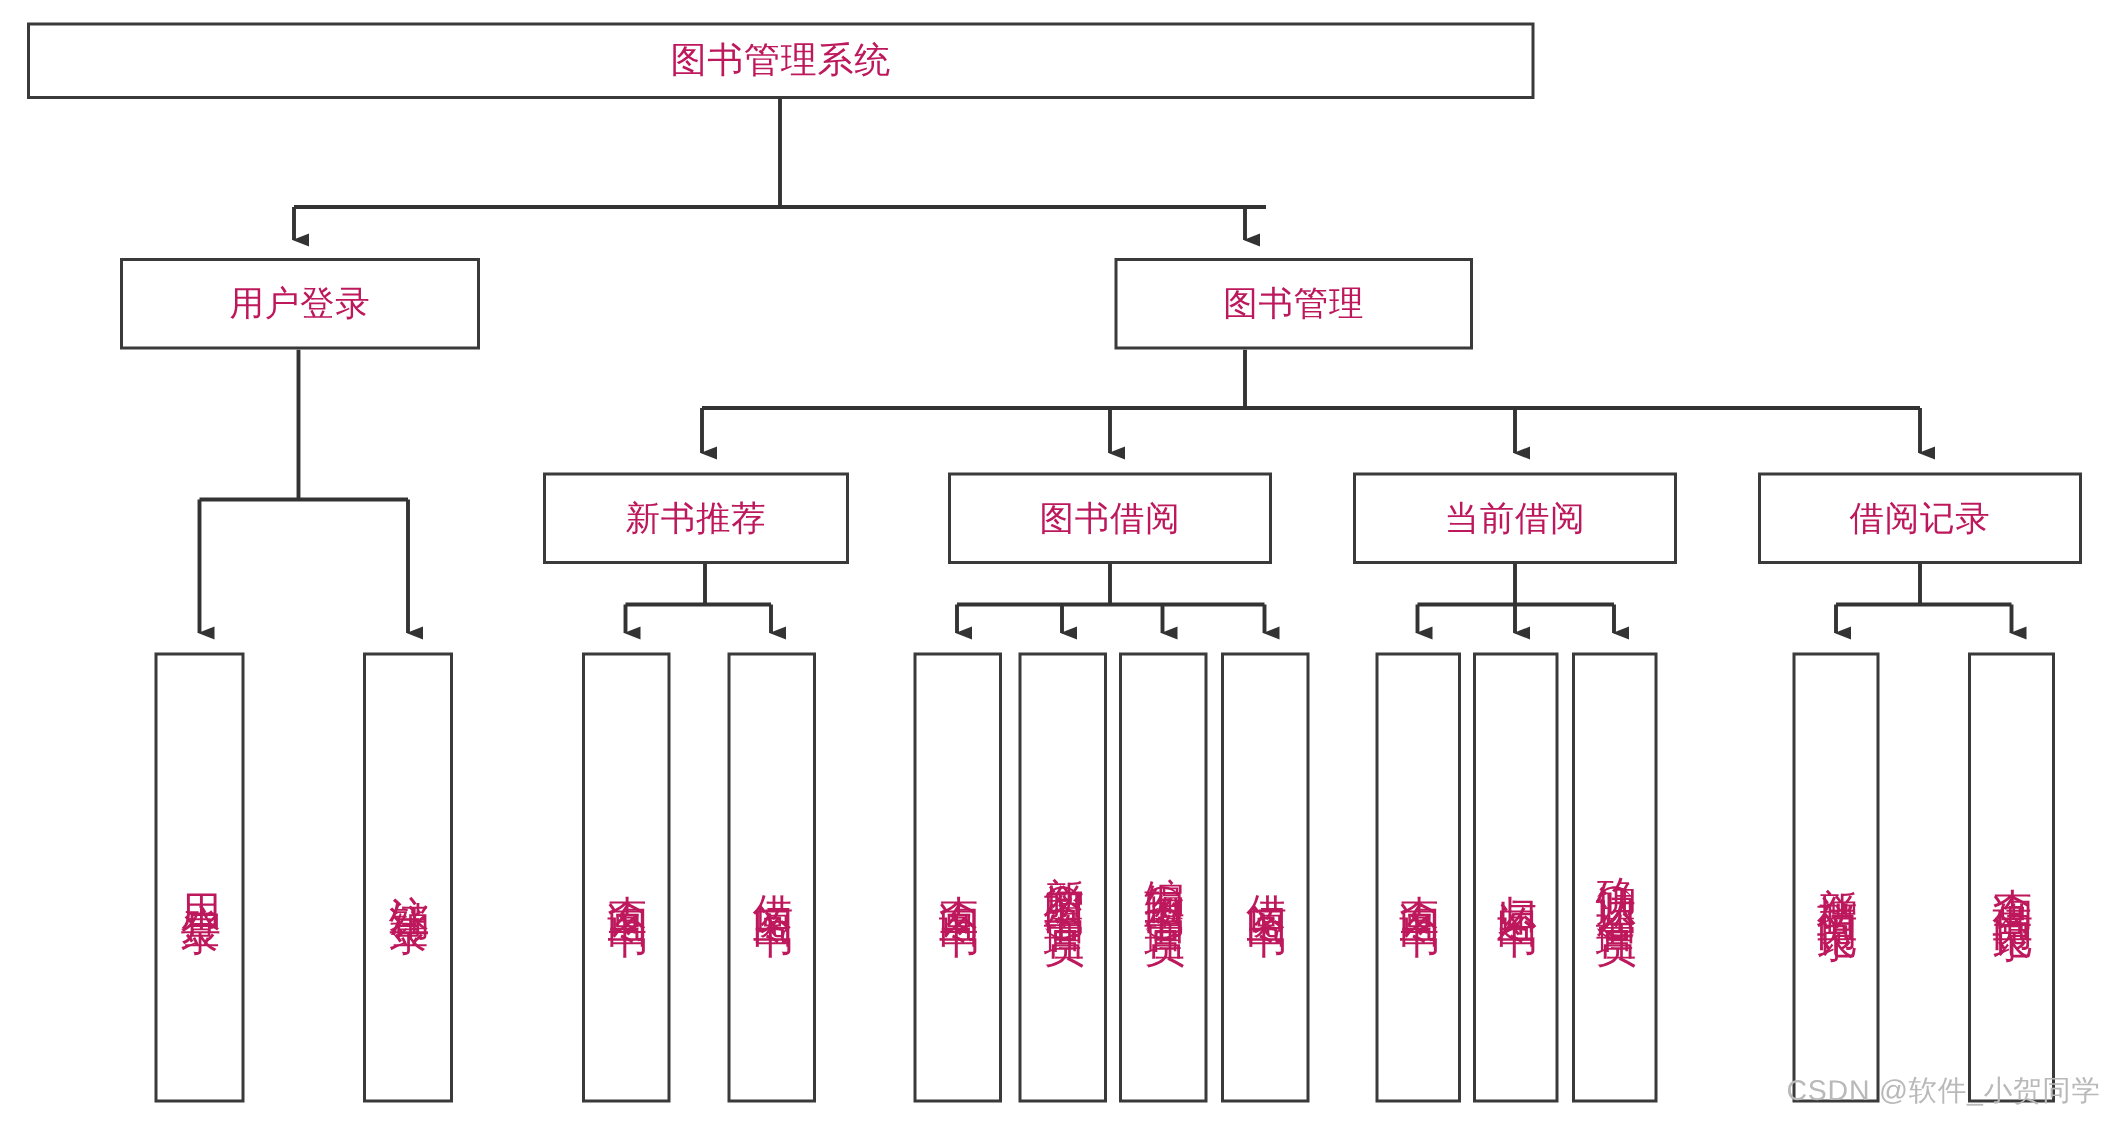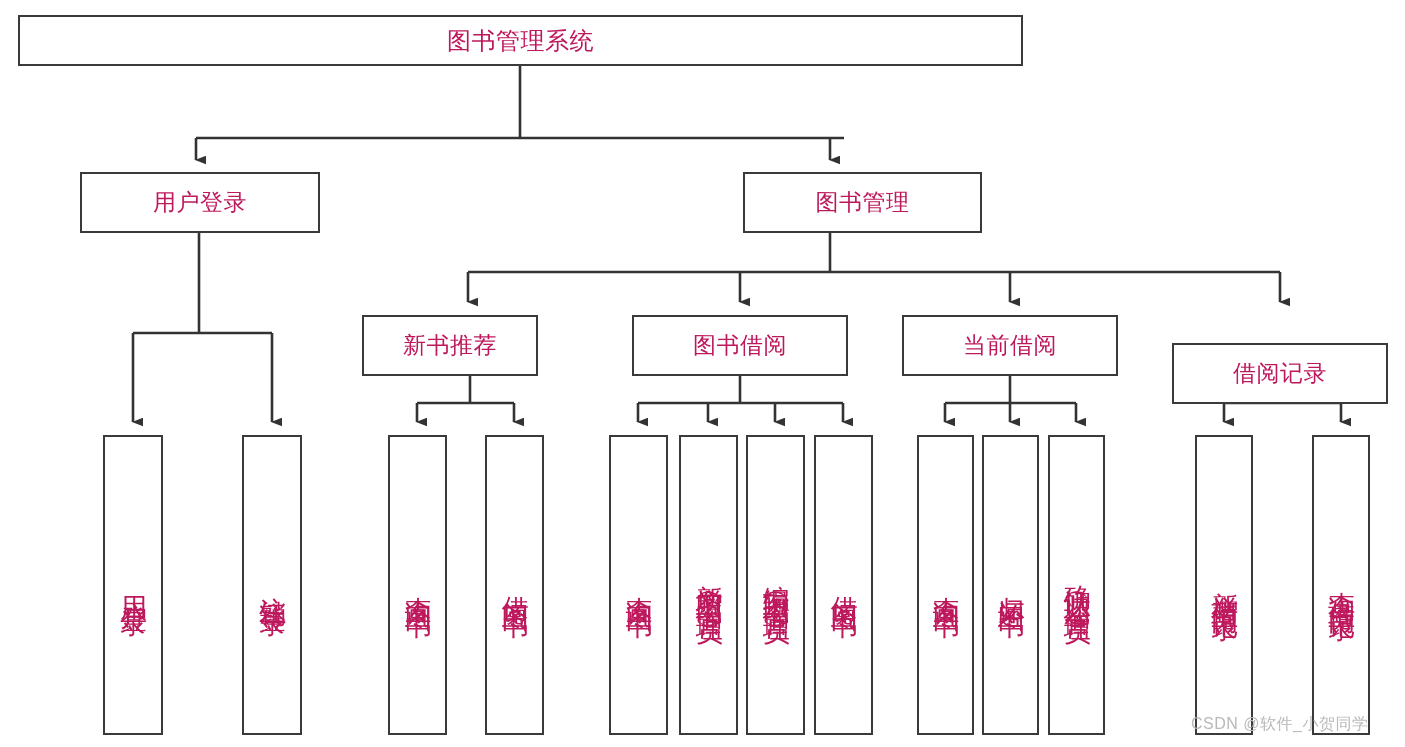--- a/index.html
+++ b/index.html
@@ -60,21 +60,21 @@
     text-orientation: upright;
     font-size: 27px;
     line-height: 1.02;
     letter-spacing: 5px;
     max-height: 290px;
     text-align: center;
   }
   .watermark {
     position: absolute;
     color: #b9b9b9;
-    font-size: 16px;
+    font-size: 19px;
     white-space: nowrap;
     letter-spacing: 0.5px;
   }
 </style>
 </head>
 <body>
 
 <div id="canvas">
 
   <svg id="wires" viewBox="0 0 1405 747" xmlns="http://www.w3.org/2000/svg">
@@ -131,30 +131,30 @@
     <span class="node-label">图书管理系统</span>
   </div>
 
   <div class="node horiz" style="left:80px; top:172px; width:240px; height:61px;">
     <span class="node-label">用户登录</span>
   </div>
   <div class="node horiz" style="left:711px; top:172px; width:239px; height:61px;margin-left:32px;">
     <span class="node-label">图书管理</span>
   </div>
 
-  <div class="node horiz" style="left:362px; top:315px; width:176px; height:61px;">
+  <div class="node horiz" style="left:362px; top:315px; width:204px; height:61px;">
     <span class="node-label">新书推荐</span>
   </div>
   <div class="node horiz" style="left:902px; top:315px; width:216px; height:61px;">
     <span class="node-label">当前借阅</span>
   </div>
   <div class="node horiz" style="left:632px; top:315px; width:216px; height:61px;">
     <span class="node-label">图书借阅</span>
   </div>
-  <div class="node horiz" style="left:1172px; top:315px; width:216px; height:61px;margin-top:28px;">
+  <div class="node horiz" style="left:1172px; top:315px; width:216px; height:61px;">
     <span class="node-label">借阅记录</span>
   </div>
 
   <div class="node vert" style="left:103px; top:435px; width:60px; height:300px;">
     <span class="node-label">用户登录</span>
   </div>
   <div class="node vert" style="left:242px; top:435px; width:60px; height:300px;">
     <span class="node-label">注销登录</span>
   </div>
 

